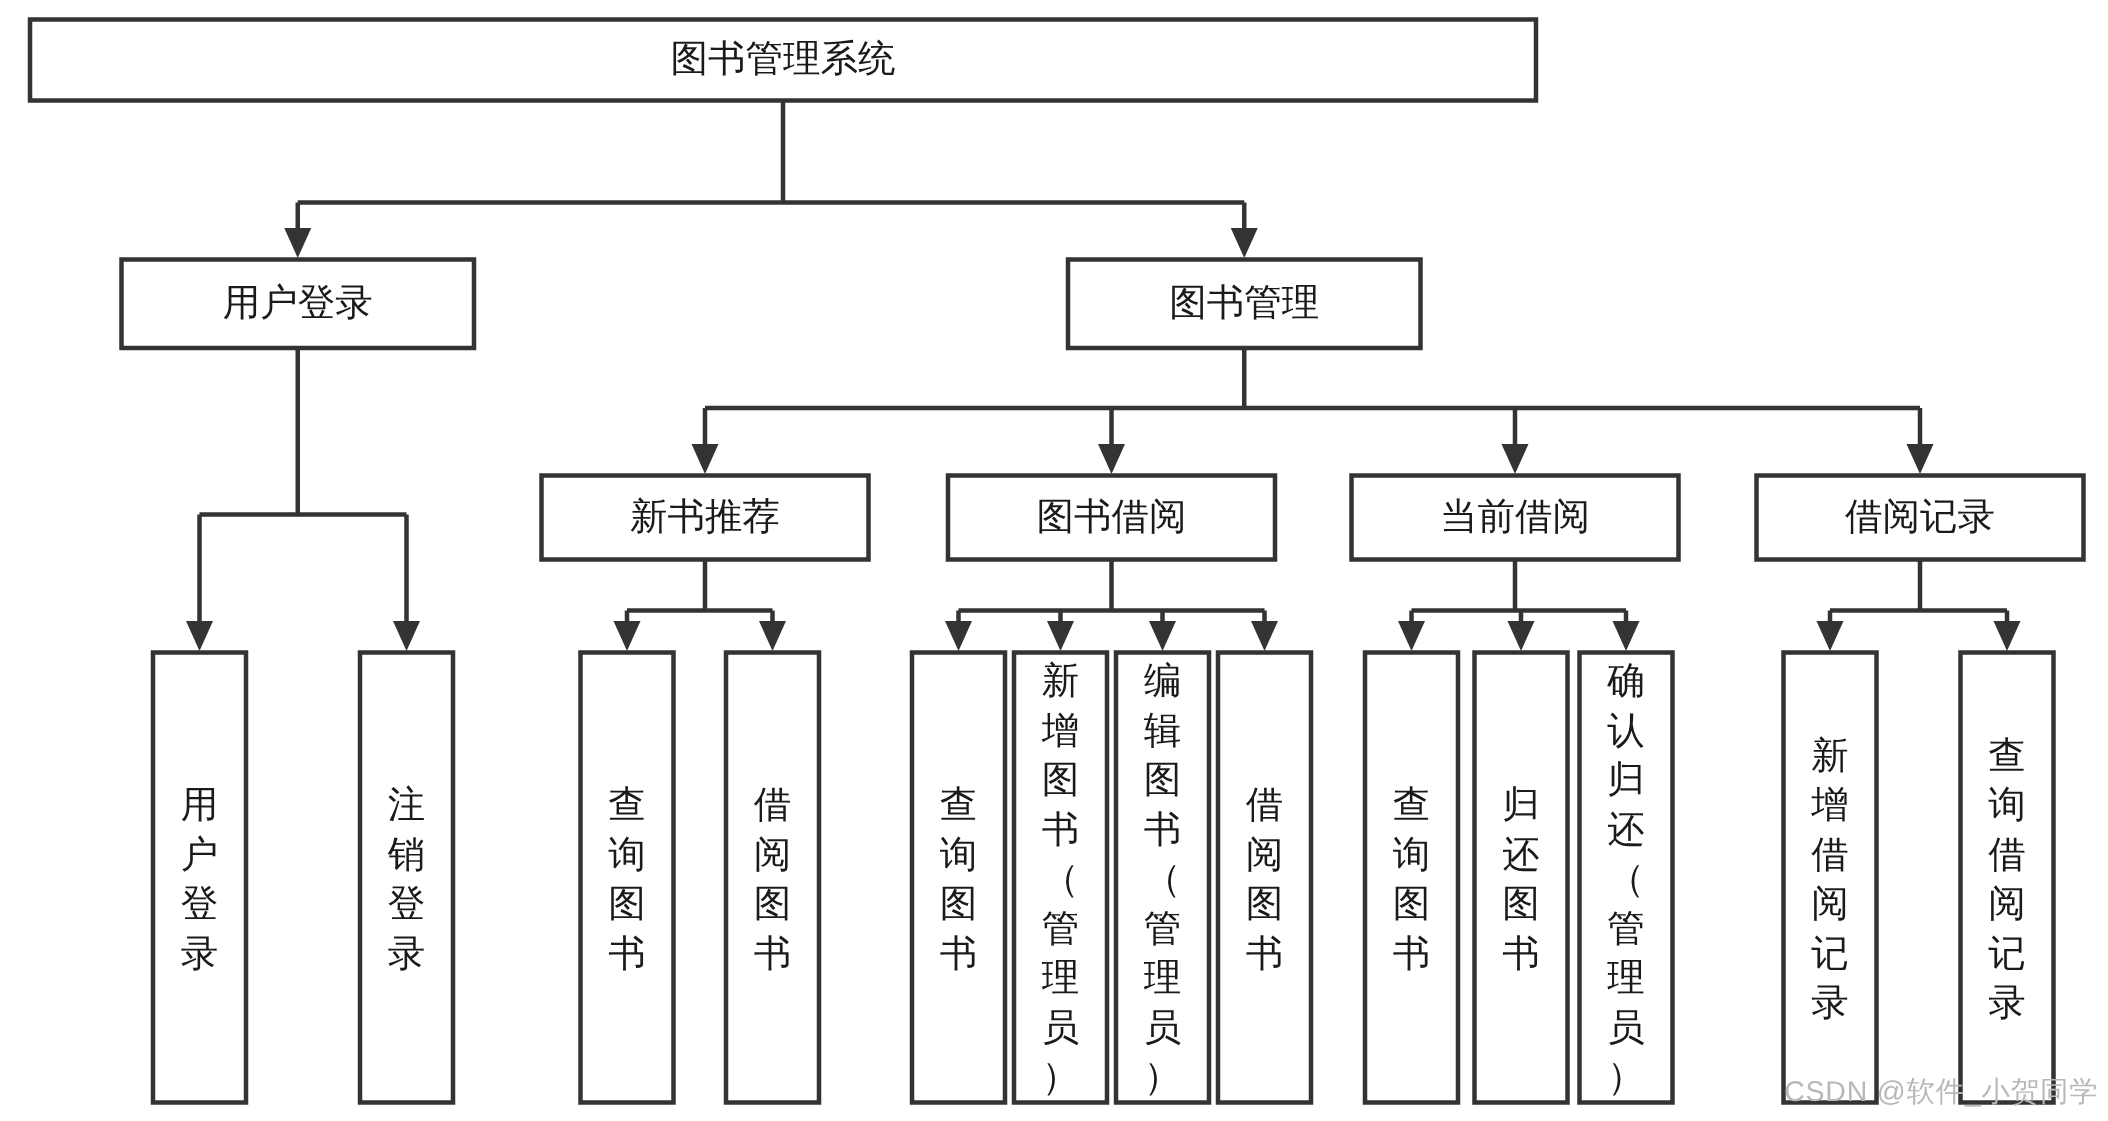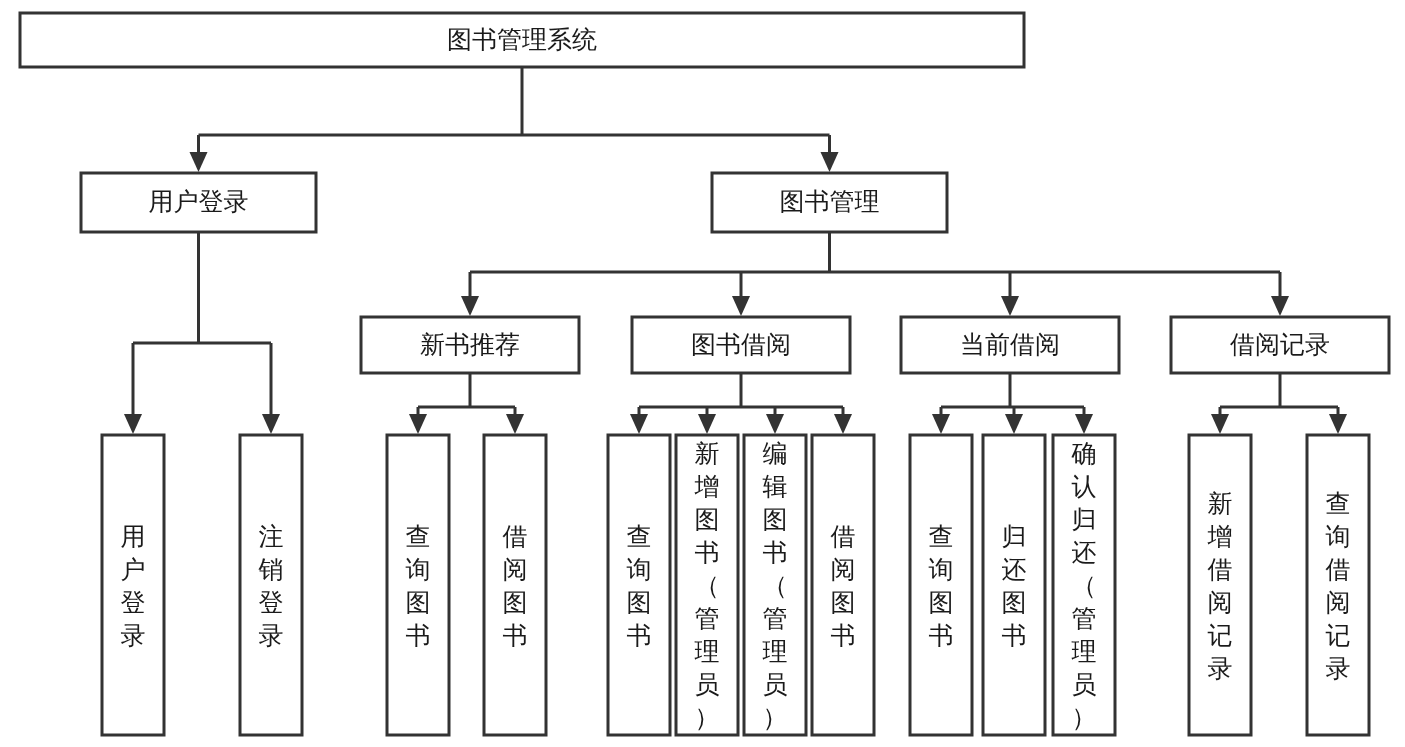--- a/index.html
+++ b/index.html
@@ -209,13 +209,14 @@
         <g>
           <rect x="1189" y="435" width="62" height="300" class="node-rect"></rect>
           <text x="1220" y="511.74" class="node-label-v"><tspan x="1220" dy="0">新</tspan><tspan x="1220" dy="33">增</tspan><tspan x="1220" dy="33">借</tspan><tspan x="1220" dy="33">阅</tspan><tspan x="1220" dy="33">记</tspan><tspan x="1220" dy="33">录</tspan></text>
         </g>
         <g>
           <rect x="1307" y="435" width="62" height="300" class="node-rect"></rect>
           <text x="1338" y="511.74" class="node-label-v"><tspan x="1338" dy="0">查</tspan><tspan x="1338" dy="33">询</tspan><tspan x="1338" dy="33">借</tspan><tspan x="1338" dy="33">阅</tspan><tspan x="1338" dy="33">记</tspan><tspan x="1338" dy="33">录</tspan></text>
         </g>
       </g>
   </svg>
+  <div class="watermark">CSDN @软件_小贺同学</div>
 </div>
 
 </body></html>

